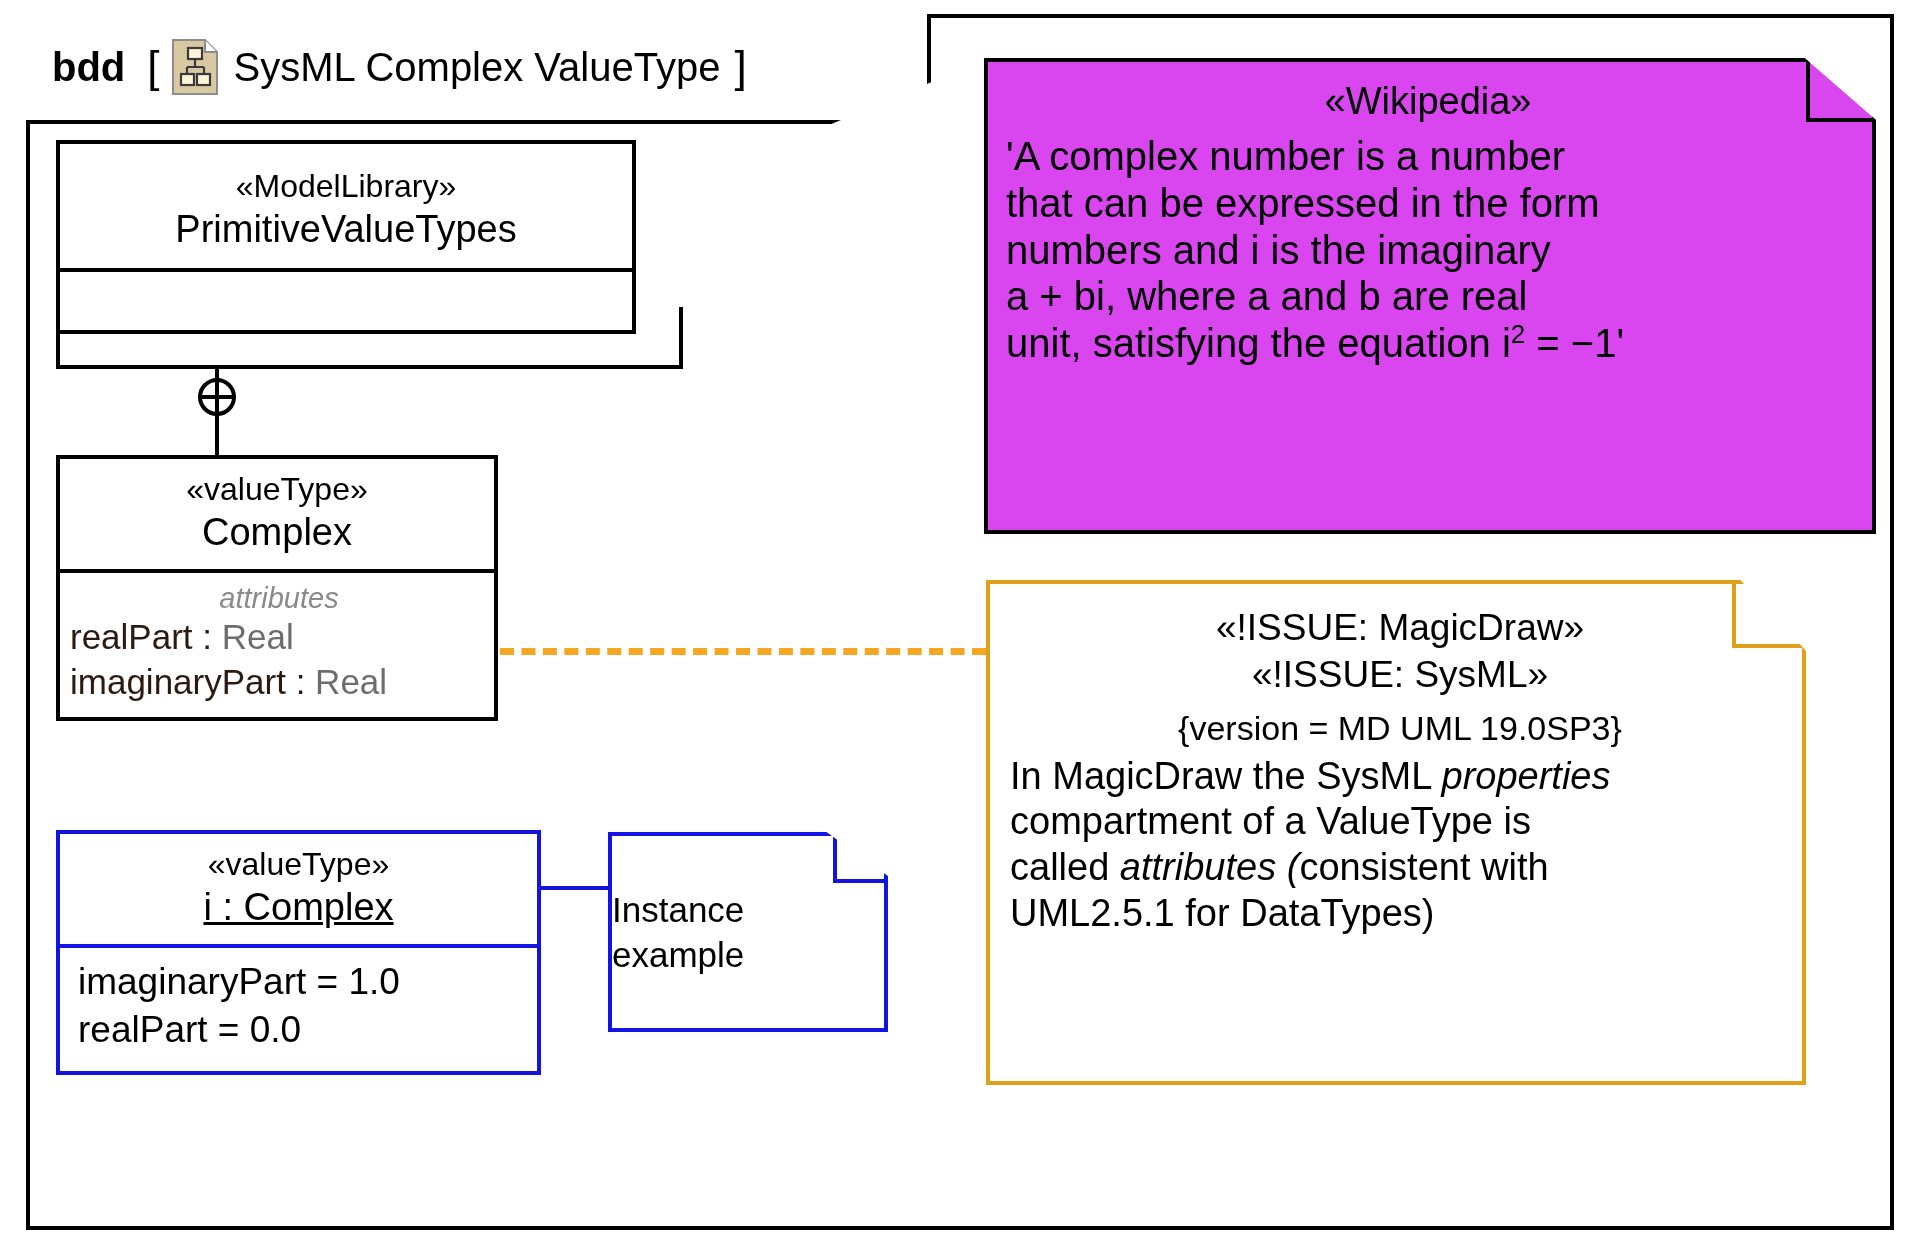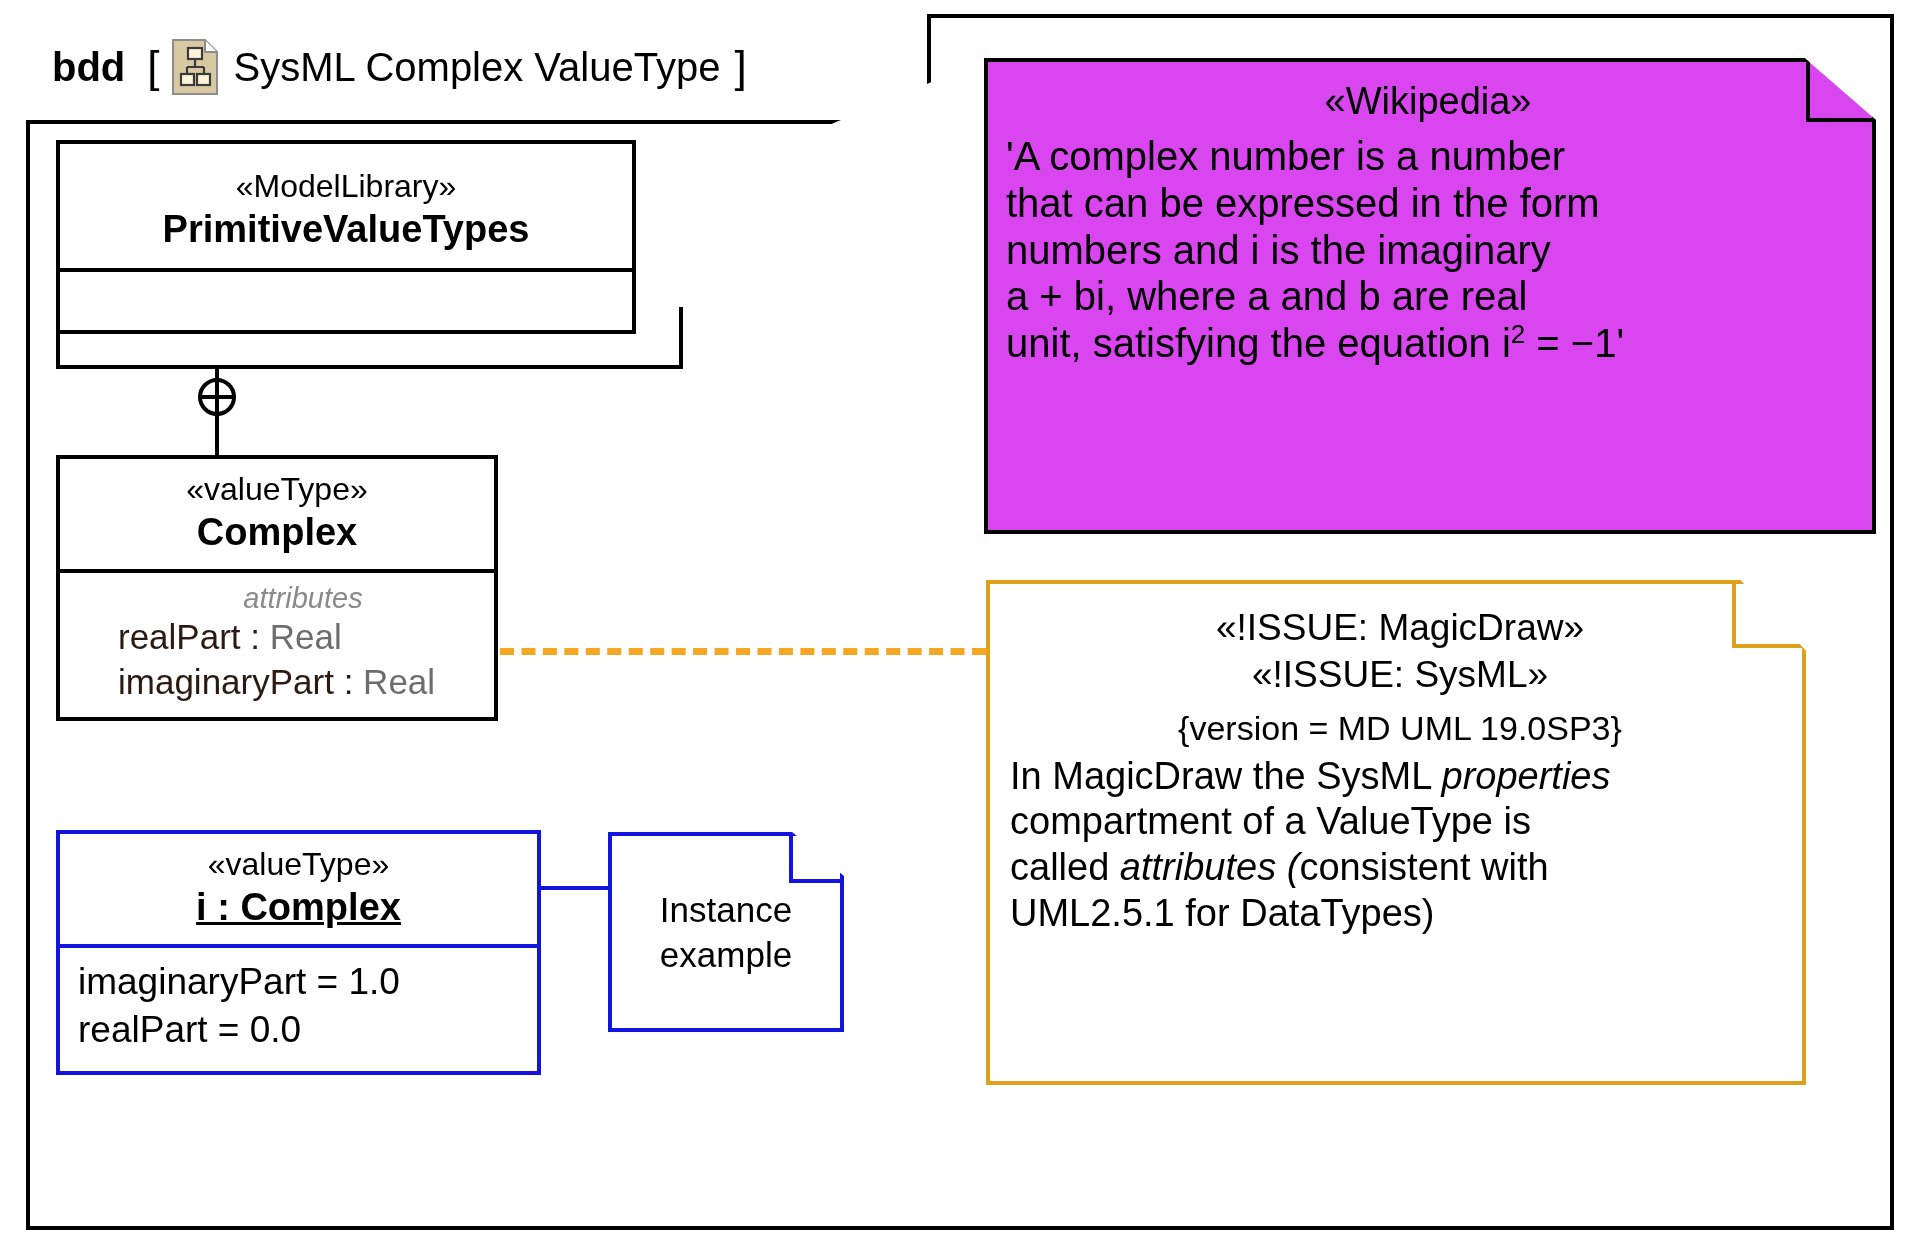--- a/index.html
+++ b/index.html
@@ -75,21 +75,21 @@
   .stereo {
     text-align: center;
     font-size: 32px;
     color: #000;
     line-height: 1.25;
     white-space: nowrap;
   }
   .clsname {
     text-align: center;
     font-size: 38px;
-    font-weight: bold;
+    font-weight: normal;
     color: #000;
     line-height: 1.25;
     white-space: nowrap;
   }
   .clsname.ul { text-decoration: underline; }
   .compartment-label {
     text-align: center;
     font-size: 29px;
     font-style: italic;
     color: #8a8a8a;
@@ -115,21 +115,21 @@
     left: 56px; top: 307px;
     width: 627px; height: 62px;
     background: #fff;
     border: 4px solid #000;
     border-top: none;
   }
 
   
   #complex { left: 56px; top: 455px; width: 442px; }
   #complex .cls-comp.hdr { padding: 10px 10px 12px 10px; }
-  #complex .cls-comp.attrs { padding: 8px 6px 12px 10px; margin-left: 48px; }
+  #complex .cls-comp.attrs { padding: 8px 6px 12px 10px; }
 
   
   #gen-line {
     position: absolute;
     left: 215px; top: 368px;
     width: 4px; height: 90px;
     background: #000;
   }
   #gen-circle {
     position: absolute;
@@ -159,25 +159,25 @@
     font-size: 37px;
     color: #000;
     line-height: 1.32;
     white-space: nowrap;
   }
 
   
   #inst-note {
     position: absolute;
     left: 608px; top: 832px;
-    width: 236px; height: 200px;
+    width: 280px; height: 200px;
     background: #fff;
     border: 4px solid #1414e0;
     clip-path: polygon(0 0, 78% 0, 100% 22%, 100% 100%, 0 100%);
-    display: flex; align-items: center; justify-content: center;
+    display: flex; align-items: center; 
   }
   #inst-note-fold-svg { position: absolute; right: -2px; top: -2px; }
   .note-text {
     font-size: 35px; color: #000; line-height: 1.3; text-align: left;
   }
 
   
   #inst-link-h {
     position: absolute;
     left: 541px; top: 886px; width: 70px; height: 4px;

